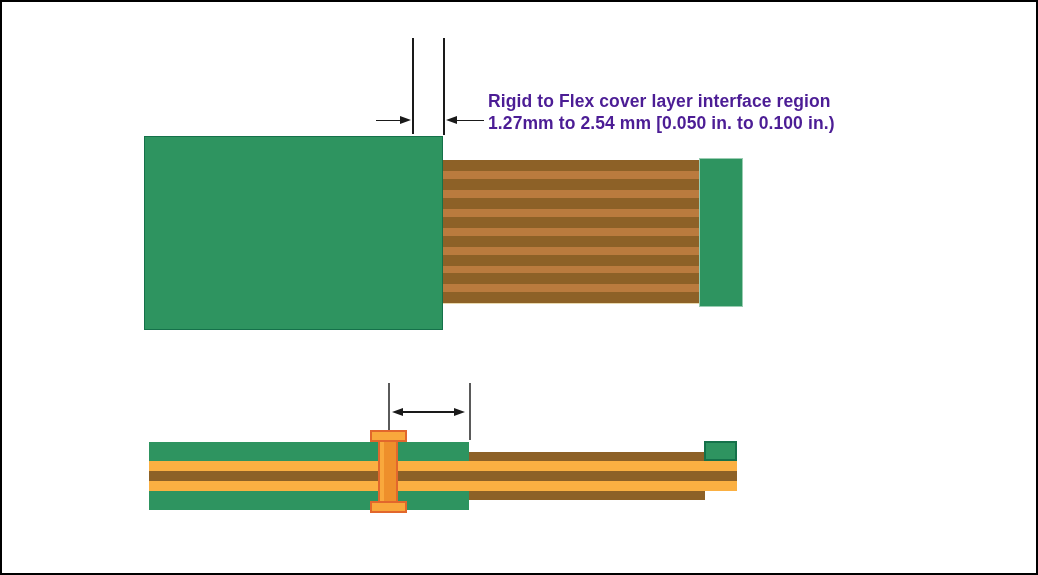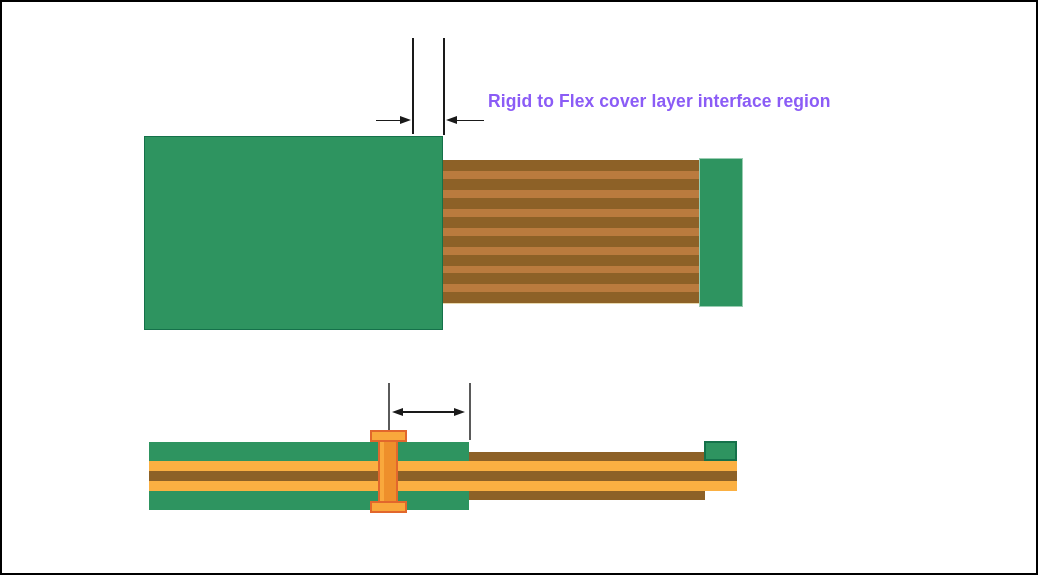--- a/index.html
+++ b/index.html
@@ -11,21 +11,21 @@
     background:#fff;
     font-family:"Liberation Sans", sans-serif;
     overflow:hidden;
   }
   .abs{position:absolute;}
   .label{
     position:absolute;
     font-weight:700;
     font-size:17.5px;
     line-height:22px;
-    color:#8b5cf6;
+    color:#4c1d95;
     white-space:nowrap;
     letter-spacing:0.1px;
   }
   
   .rigid-board{
     left:142px;top:134px;width:299px;height:194px;
     background:var(--green,#2E9460);
     border:1px solid var(--greenDark,#15714A);
     box-sizing:border-box;
   }
@@ -91,20 +91,21 @@
   <div class="abs vline" style="left:441px;top:36px;height:97px;"></div>
 
   <div class="abs hline" style="left:374px;top:117.5px;width:26px;"></div>
   <div class="abs tri tri-right" style="left:398px;top:114px;"></div>
 
   <div class="abs tri tri-left" style="left:444px;top:114px;"></div>
   <div class="abs hline" style="left:454px;top:117.5px;width:28px;"></div>
 
   <div class="label" style="left:486px;top:88px;">
     <div>Rigid to Flex cover layer interface region</div>
+    <div>1.27mm to 2.54 mm [0.050 in. to 0.100 in.)</div>
   </div>
 
   <div class="abs copper" style="left:147px;top:459px;width:588px;height:10px;"></div>
   <div class="abs core" style="left:147px;top:469px;width:588px;height:10px;"></div>
   <div class="abs copper" style="left:147px;top:479px;width:588px;height:10px;"></div>
 
   <div class="abs coverlay" style="left:467px;top:450px;width:236px;height:9px;"></div>
   <div class="abs coverlay" style="left:467px;top:489px;width:236px;height:9px;"></div>
 
   <div class="abs green-layer" style="left:147px;top:440px;width:320px;height:19px;"></div>

